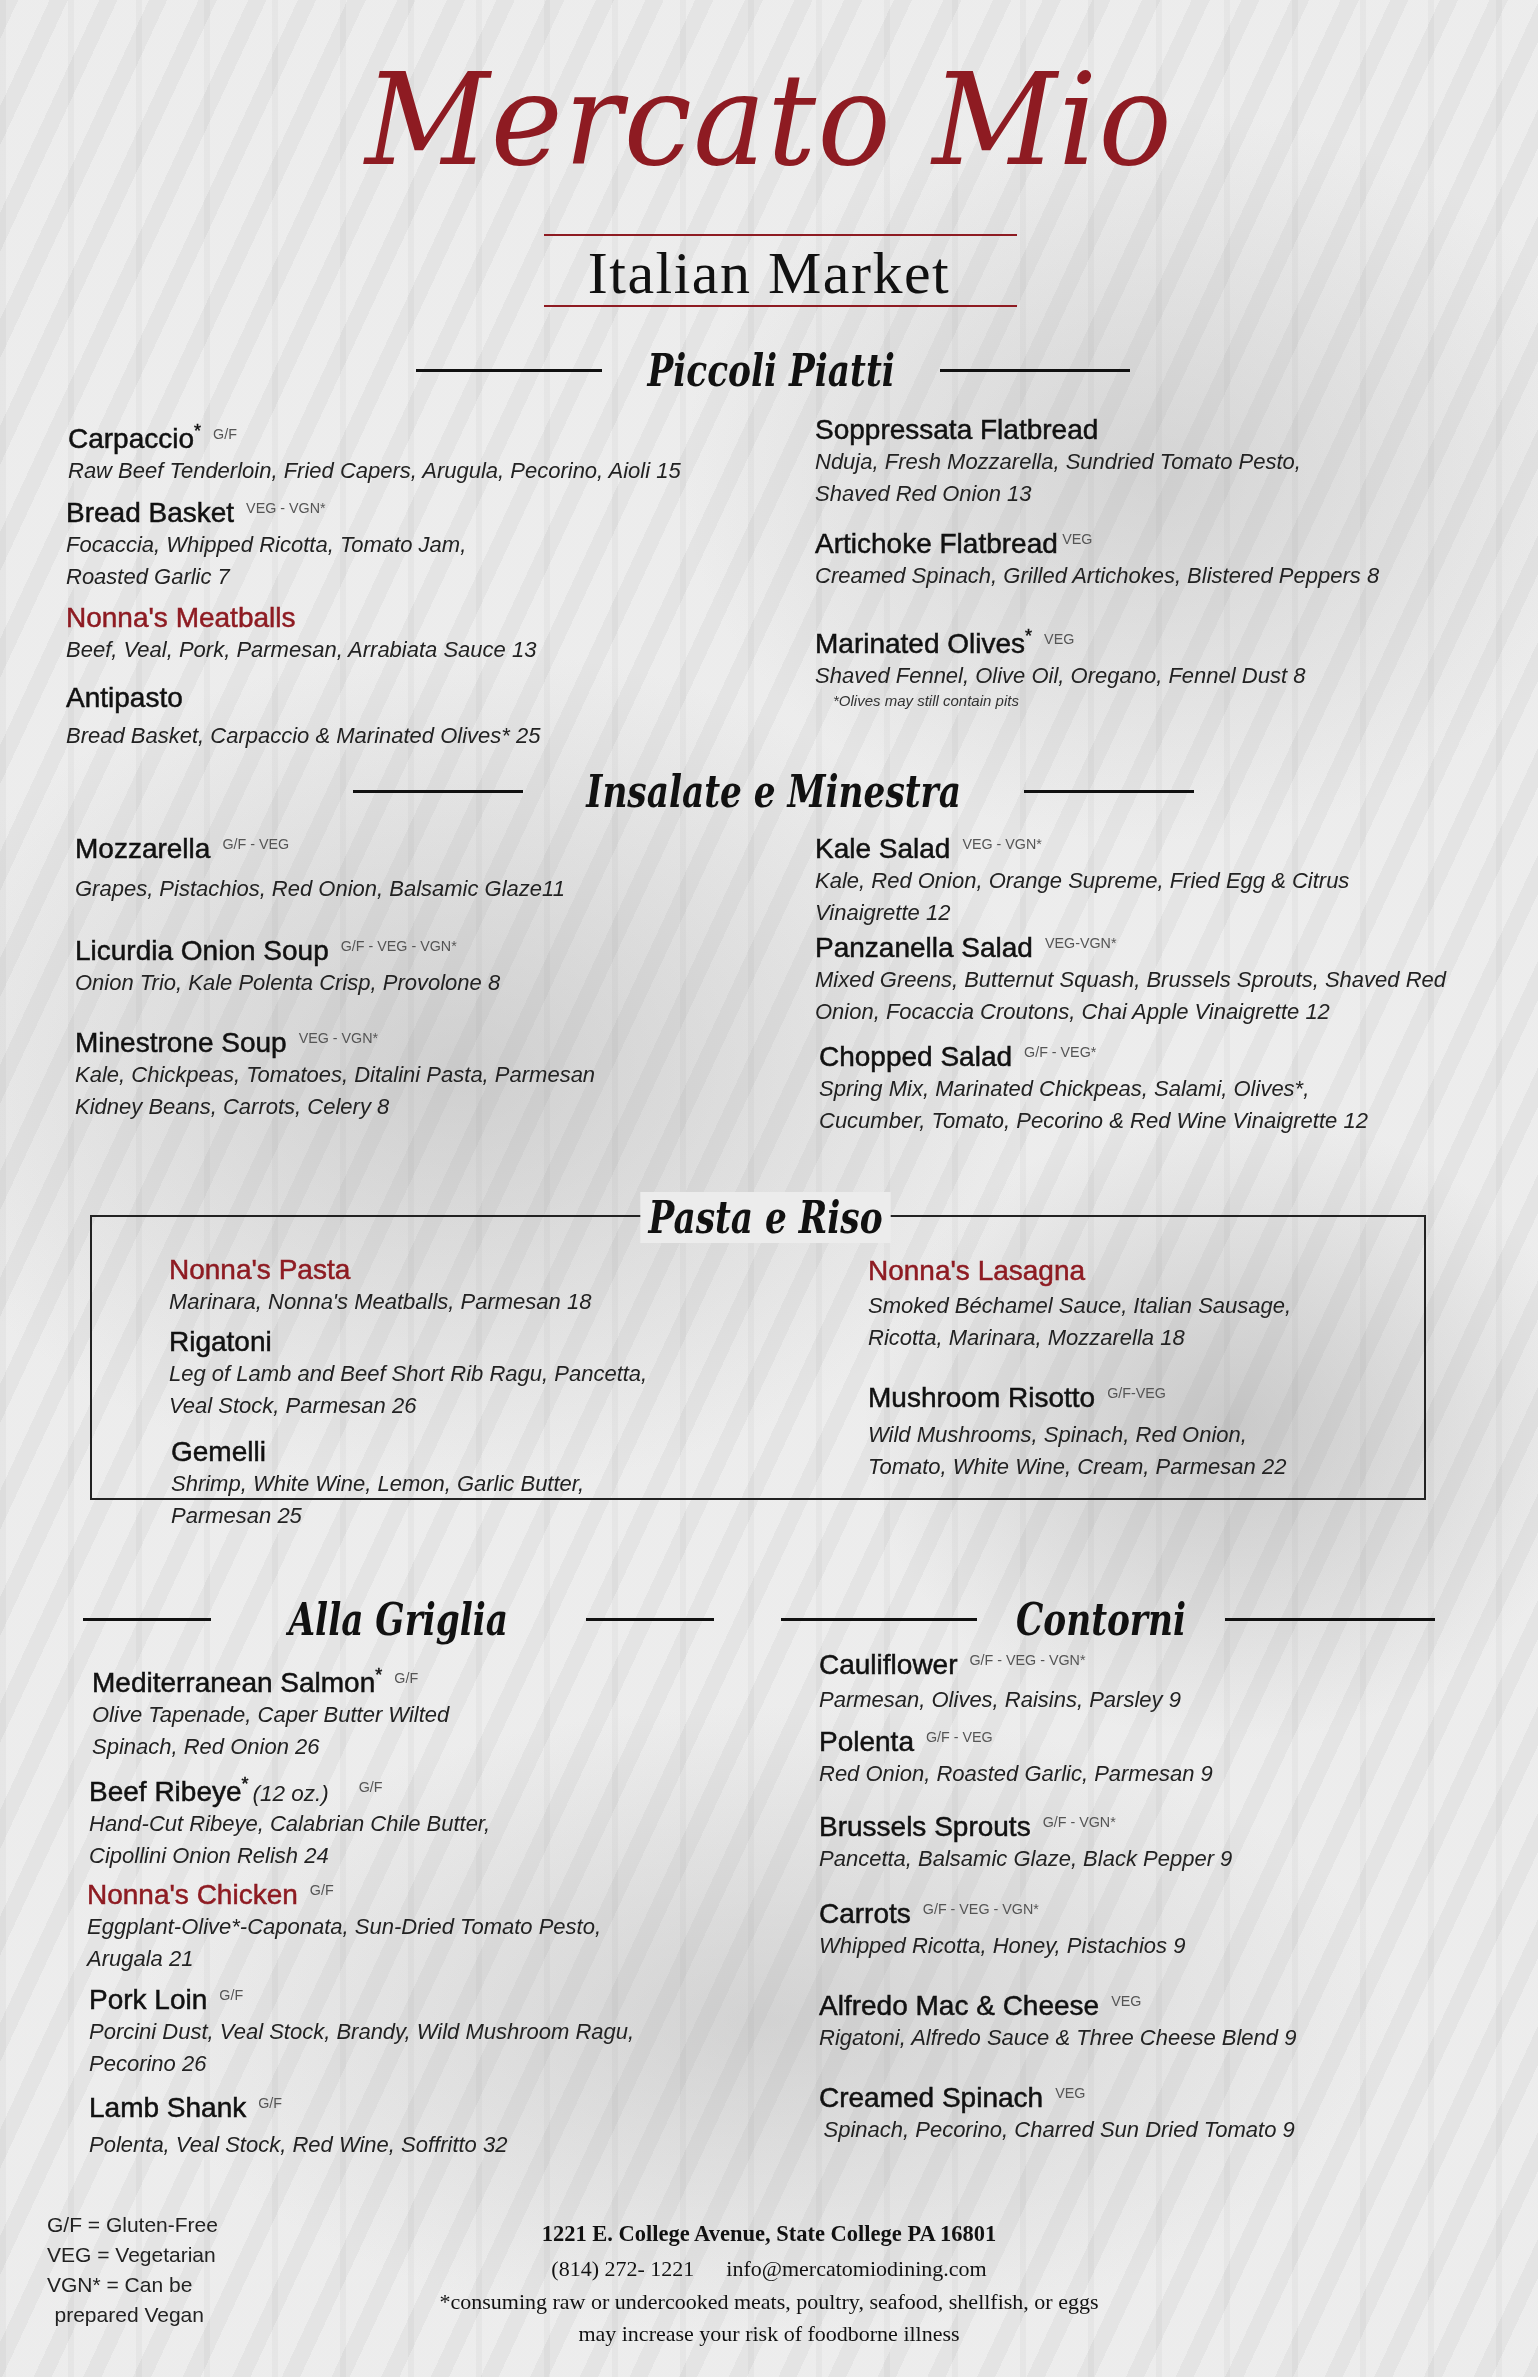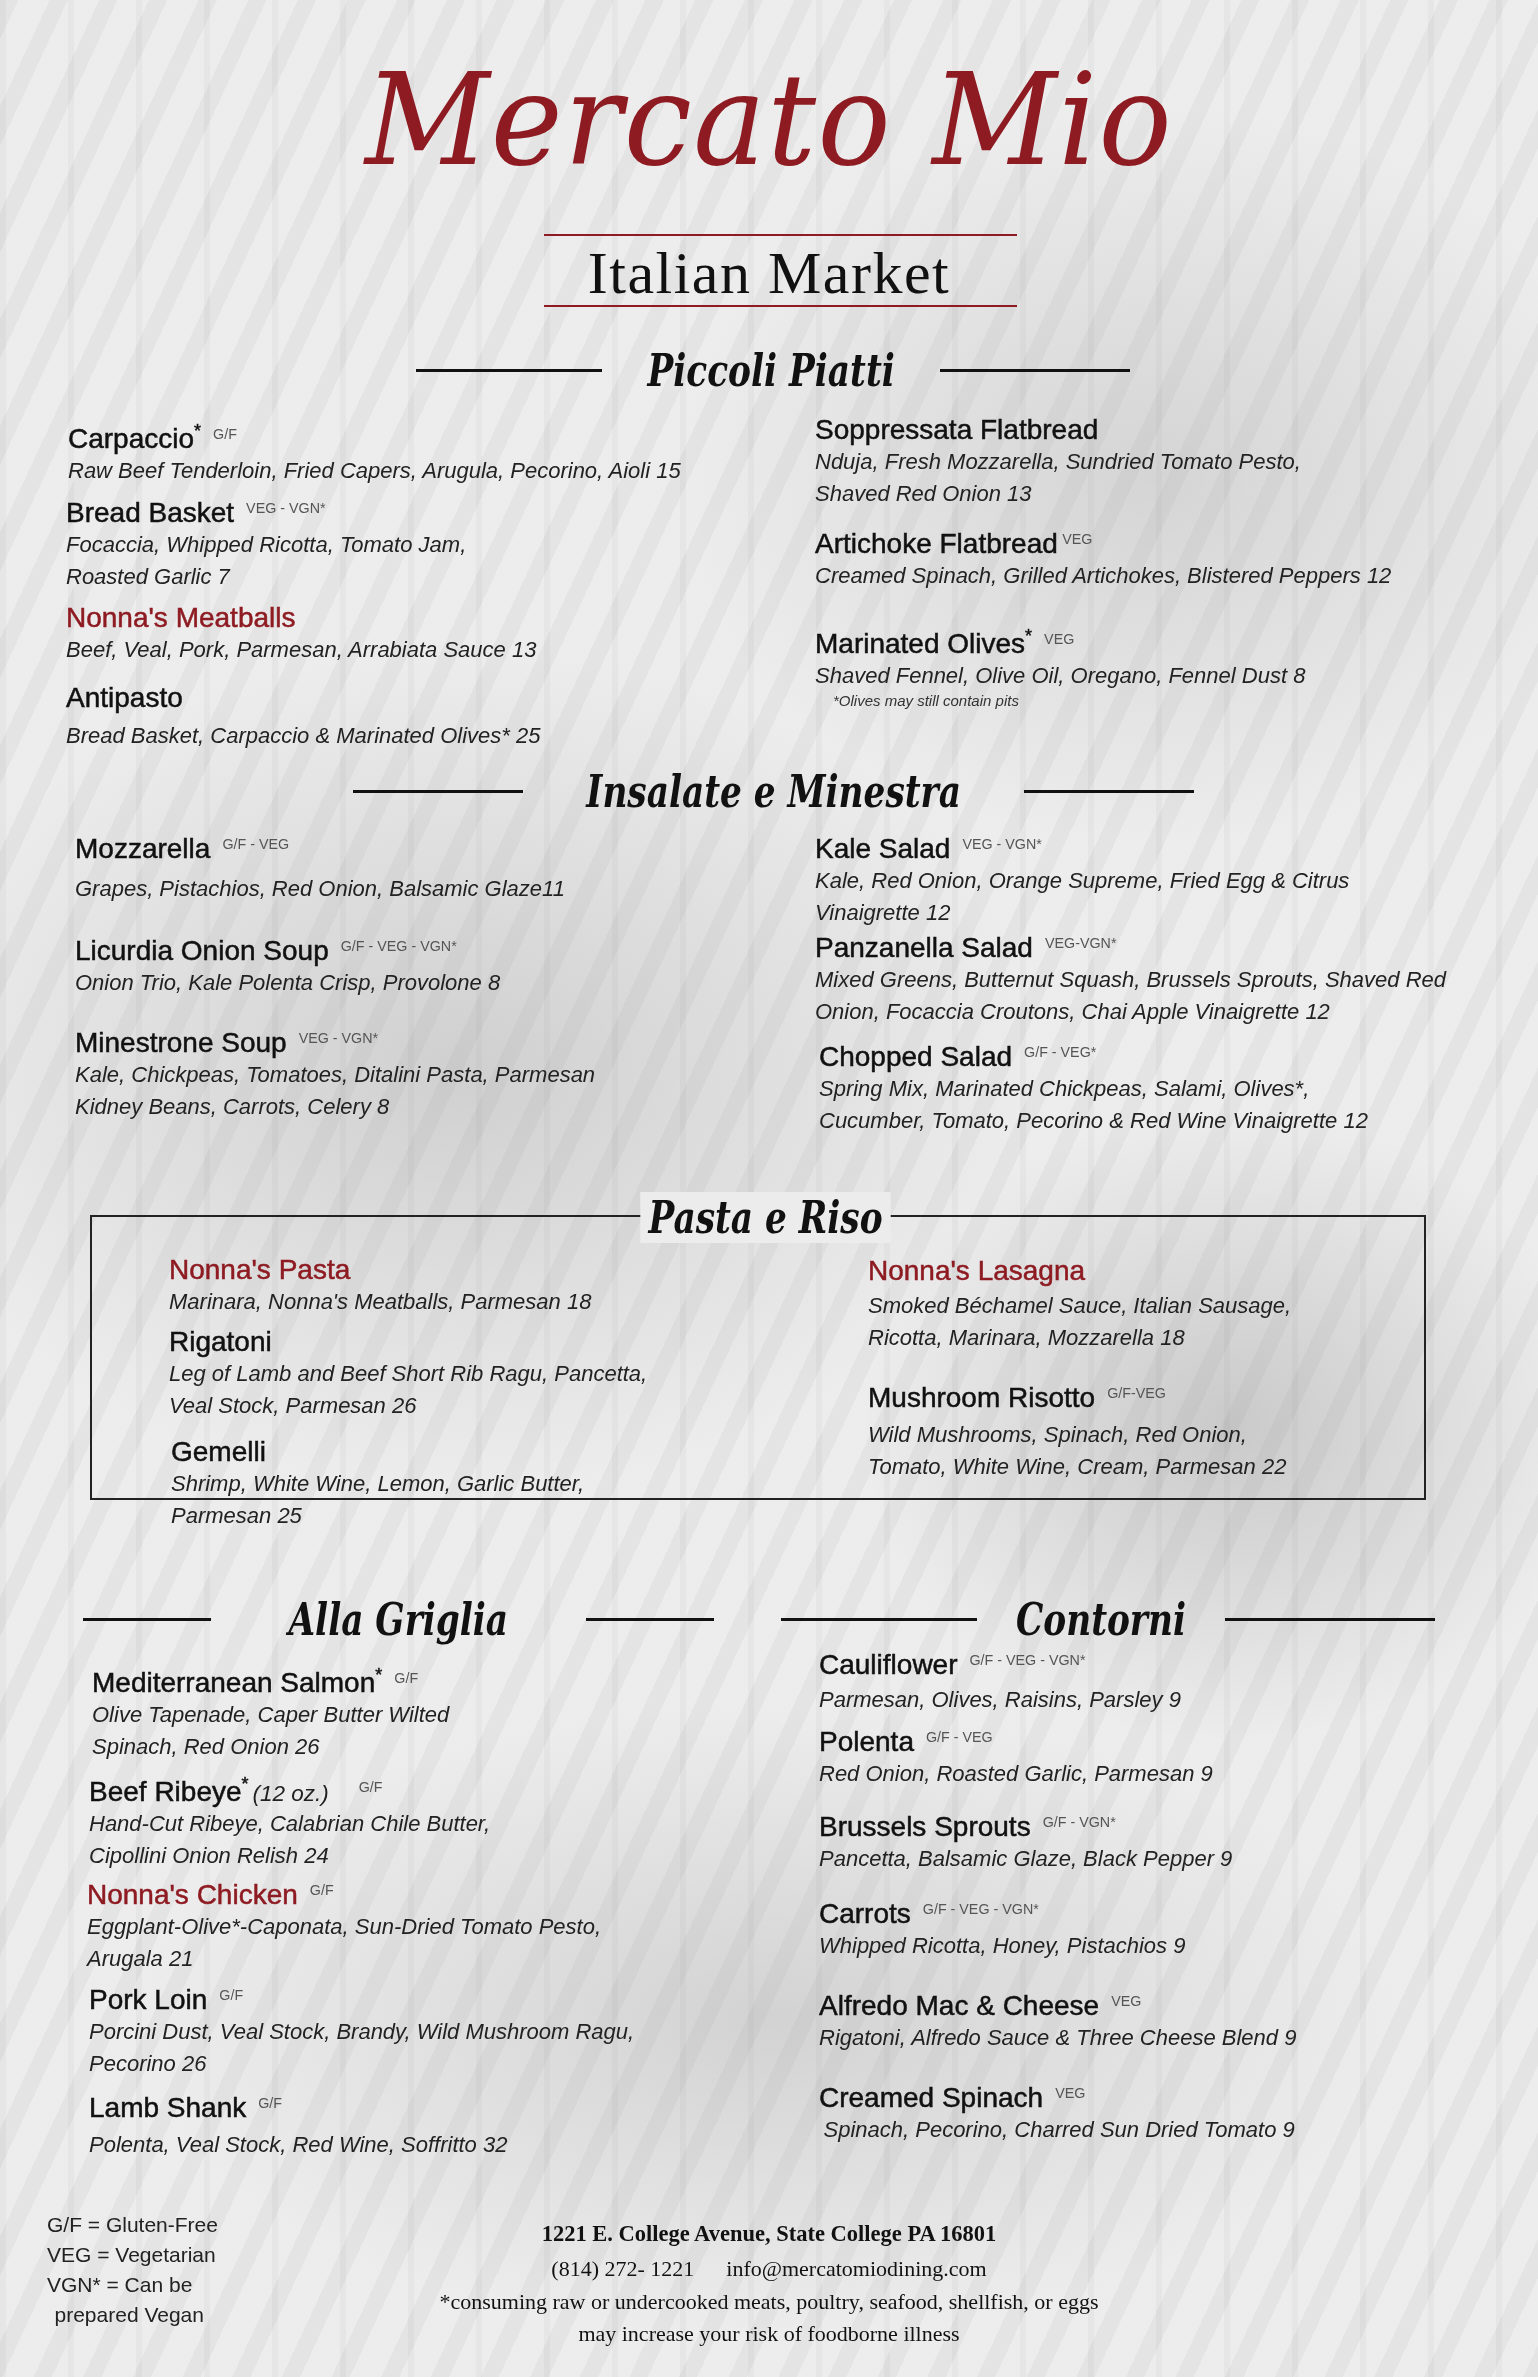--- a/index.html
+++ b/index.html
@@ -93,21 +93,21 @@
   <div class="desc">Bread Basket, Carpaccio &amp; Marinated Olives* 25</div>
 </div>
 
 <div class="item" style="left:815px; top:413px;">
   <div><span class="name">Soppressata Flatbread</span></div>
   <div class="desc">Nduja, Fresh Mozzarella, Sundried Tomato Pesto,
 Shaved Red Onion  13</div>
 </div>
 <div class="item" style="left:815px; top:527px;">
   <div><span class="name">Artichoke Flatbread</span><span class="tag" style="margin-left:4.5px;">VEG</span></div>
-  <div class="desc">Creamed Spinach, Grilled Artichokes, Blistered Peppers  12</div>
+  <div class="desc">Creamed Spinach, Grilled Artichokes, Blistered Peppers  8</div>
 </div>
 <div class="item" style="left:815px; top:620px;">
   <div><span class="name">Marinated Olives</span><span class="name sup">*</span><span class="tag">VEG</span></div>
   <div class="desc">Shaved Fennel, Olive Oil, Oregano, Fennel Dust   8</div>
   <div class="note" style="margin-left:18px;">*Olives may still contain pits</div>
 </div>
 
 <div class="abs sec-head" style="left:353px; top:757px; width:841px; height:68px;">
   <span class="line" style="width:218px;"></span>
   <span class="title">Insalate e Minestra</span>

